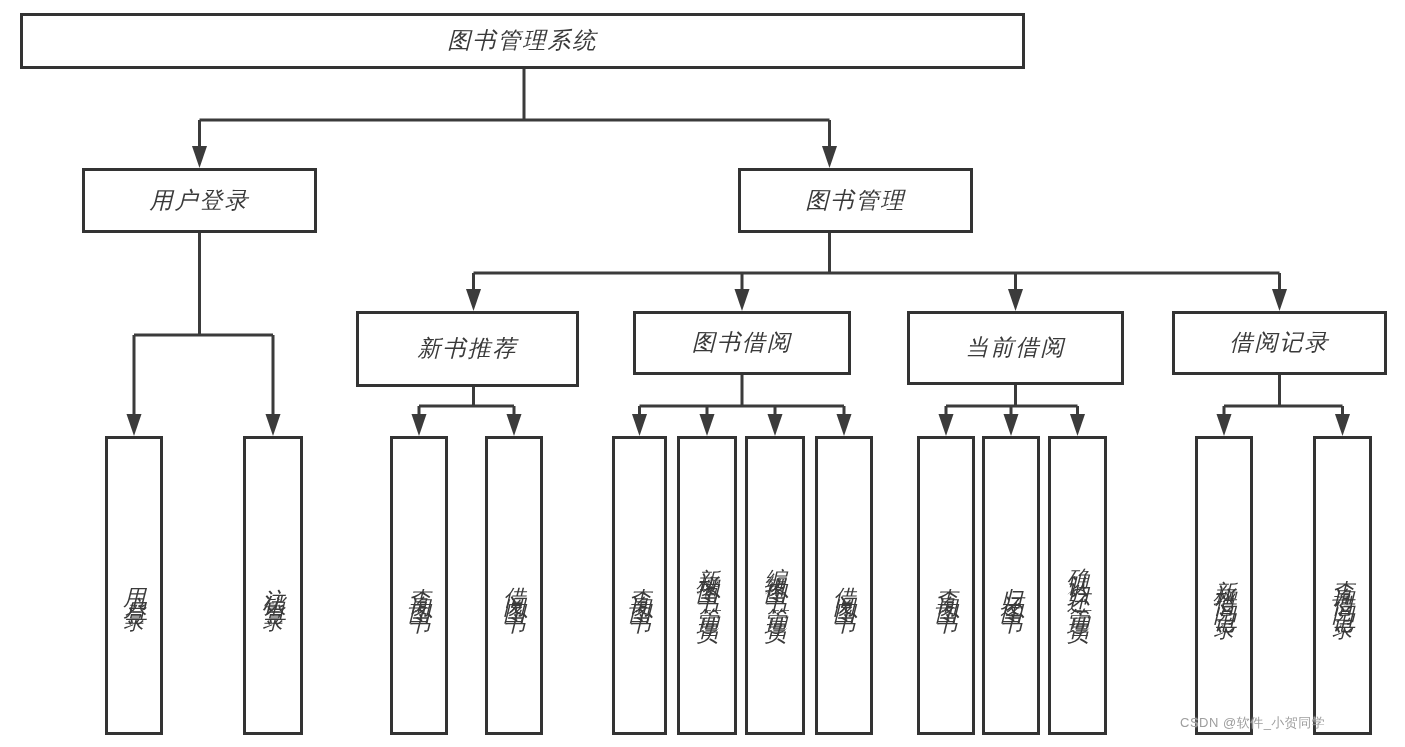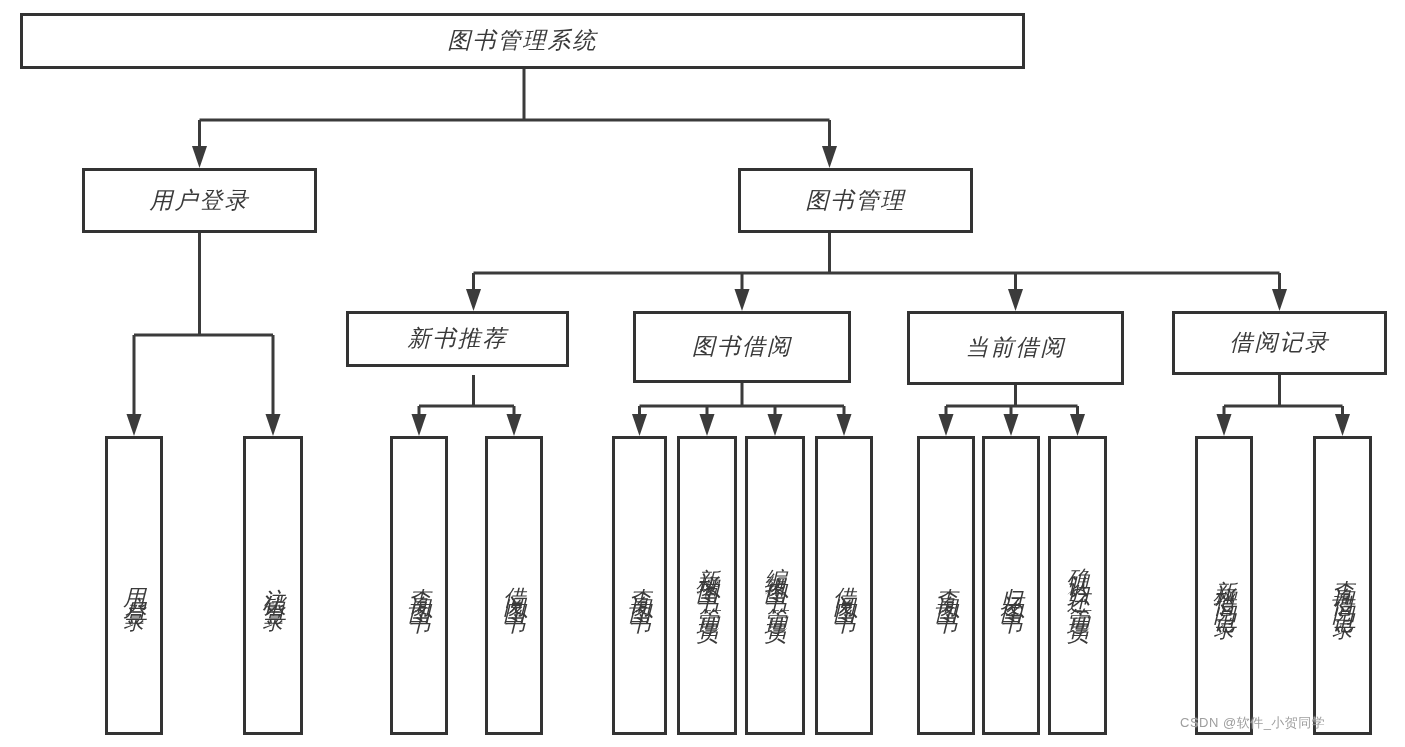--- a/index.html
+++ b/index.html
@@ -103,22 +103,22 @@
       <polygon points="1070,414 1085,414 1077.5,436" class="arrowhead"></polygon>
       <polygon points="1216.5,414 1231.5,414 1224,436" class="arrowhead"></polygon>
       <polygon points="1335,414 1350,414 1342.5,436" class="arrowhead"></polygon>
     </svg>
 
   <div class="node" style="left:20px; top:13px; width:1005px; height:56px;">图书管理系统</div>
 
   <div class="node" style="left:82px; top:168px; width:235px; height:65px;">用户登录</div>
   <div class="node" style="left:712px; top:168px; width:235px; height:65px;margin-left:26px;">图书管理</div>
 
-  <div class="node" style="left:346px; top:311px; width:223px; height:56px;">新书推荐</div>
-  <div class="node" style="left:633px; top:311px; width:218px; height:72px;">图书借阅</div>
+  <div class="node" style="left:356px; top:311px; width:223px; height:76px;">新书推荐</div>
+  <div class="node" style="left:633px; top:311px; width:218px; height:64px;">图书借阅</div>
   <div class="node" style="left:907px; top:311px; width:217px; height:74px;">当前借阅</div>
   <div class="node" style="left:1172px; top:311px; width:215px; height:64px;">借阅记录</div>
 
   <div class="node v" style="left:105px; top:436px; width:58px; height:299px;">用户登录</div>
   <div class="node v" style="left:243px; top:436px; width:60px; height:299px;">注销登录</div>
 
   <div class="node v" style="left:390px; top:436px; width:58px; height:299px;">查询图书</div>
   <div class="node v" style="left:485px; top:436px; width:58px; height:299px;">借阅图书</div>
 
   <div class="node v" style="left:612px; top:436px; width:55px; height:299px;">查询图书</div>

